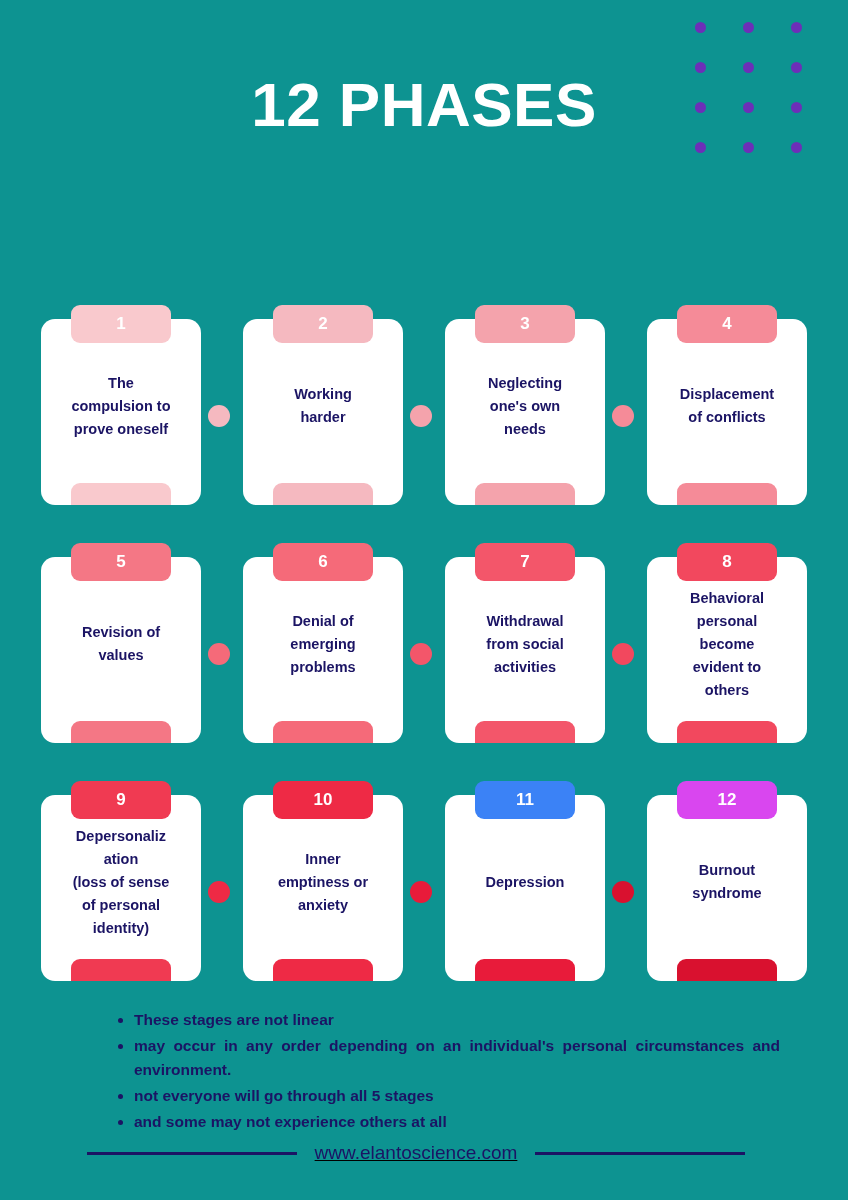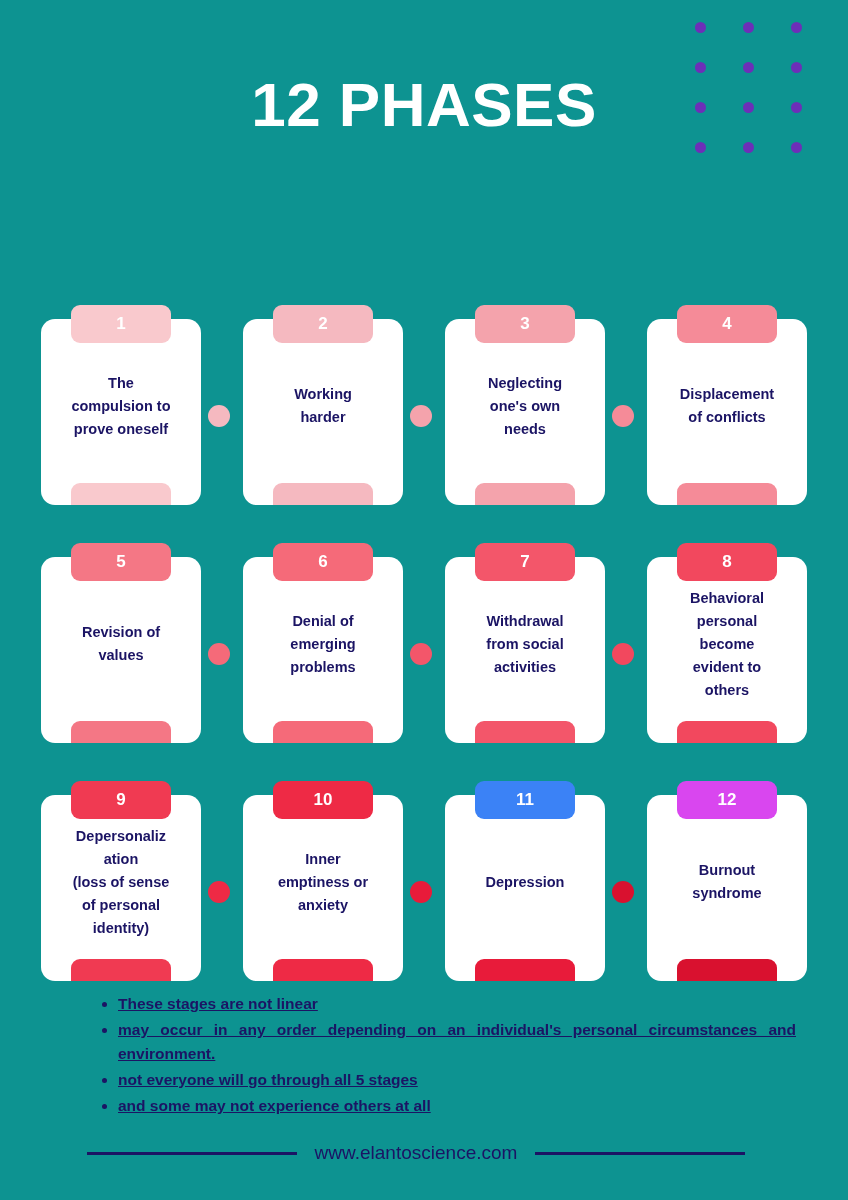--- a/index.html
+++ b/index.html
@@ -131,35 +131,35 @@
     color: #1b1464;
   }
   .notes li {
     font-size: 15.5px;
     line-height: 24px;
     font-weight: bold;
     margin-bottom: 2px;
     text-align: justify;
   }
   .notes ul {
-    margin: 0;
+    margin: 16px;
     padding-left: 22px;
-    text-decoration: underline;
   }
 
   
   .footer {
     position: absolute;
     bottom: 36px;
     left: 0;
     width: 832px;
     display: flex;
     align-items: center;
     justify-content: center;
     gap: 18px;
+    text-decoration: underline;
   }
   .footer-rule {
     width: 210px;
     height: 3px;
     background: #1b1464;
   }
   .footer-url {
     font-size: 19px;
     color: #1b1464;
     font-weight: normal;

